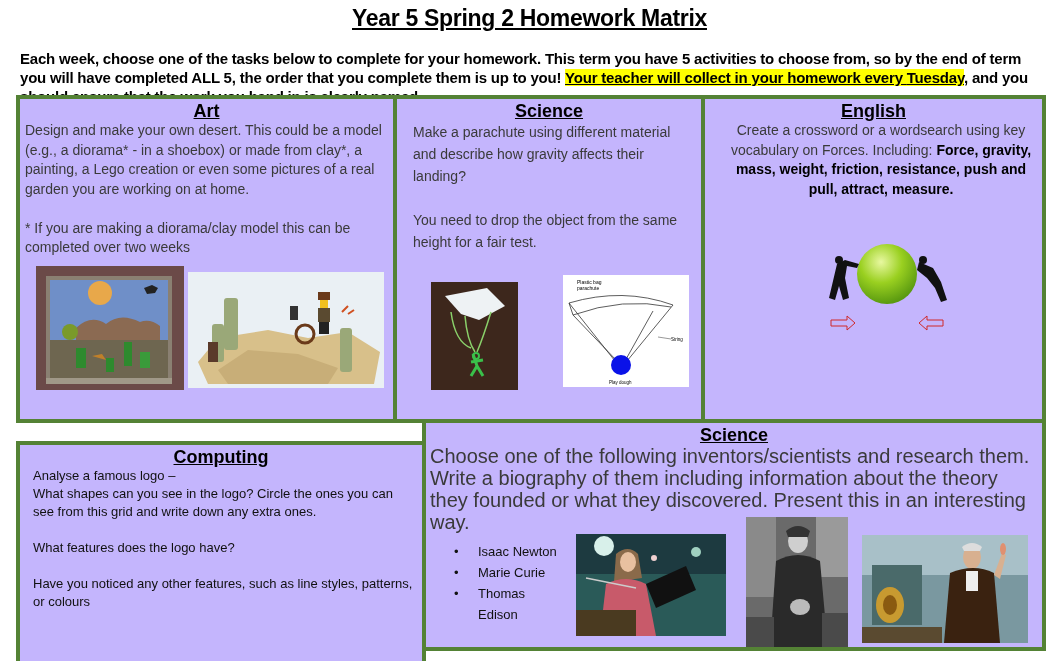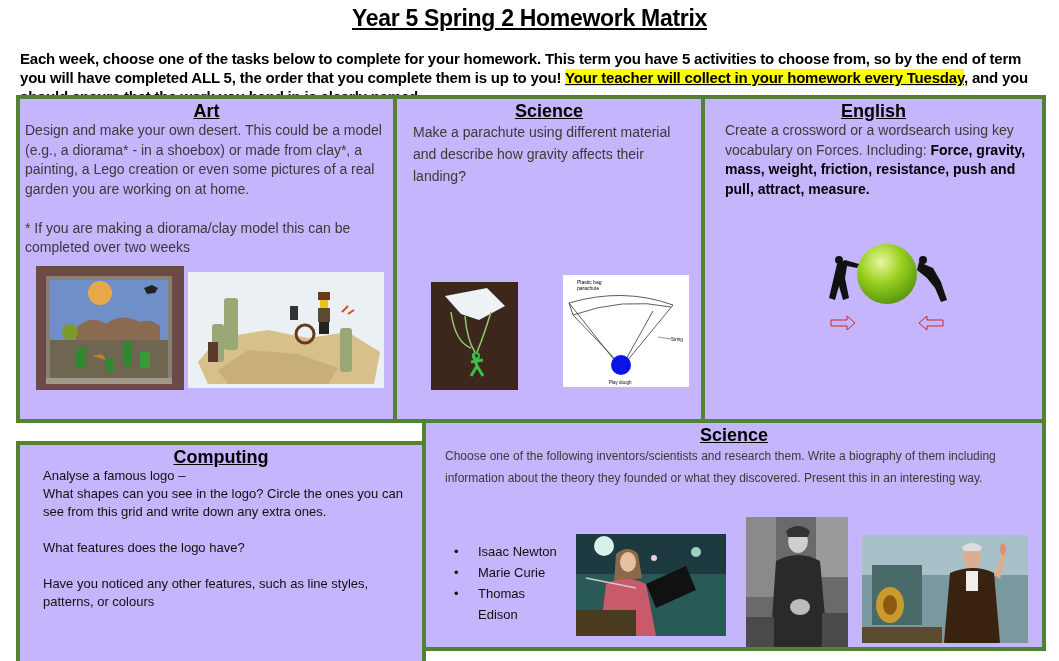--- a/index.html
+++ b/index.html
@@ -89,20 +89,21 @@
       <path d="M154 40 l6 -6 M160 42 l6 -4" stroke="#d05020" stroke-width="2"></path>
     </svg>
   </div>
 </div>
 
 <div class="cell" style="left:393px; top:95px; width:312px; height:328px;">
   <div class="cell-title">Science</div>
   <div class="cell-body" style="line-height:22px; padding-left:16px;">
     <p>Make a parachute using different material and describe how gravity affects their landing?</p>
     <div style="height:22px"></div>
+    <p>You need to drop the object from the same height for a fair test.</p>
   </div>
 
   <div class="img" style="left:34px; top:183px; width:87px; height:108px; background:#3a2418;">
     <svg width="87" height="108" viewBox="0 0 87 108">
       <rect width="87" height="108" fill="#3d271c"></rect>
       <path d="M14 14 L56 6 L74 24 L48 38 L30 32 Z" fill="#eef2f4"></path>
       <path d="M20 30 Q24 60 40 66 M34 34 Q36 58 44 70 M60 30 Q52 56 46 70" stroke="#8ad06a" stroke-width="1.5" fill="none"></path>
       <path d="M42 72 l4 12 l-6 10 M46 84 l6 10 M40 80 l12 -2" stroke="#3ac04a" stroke-width="3" fill="none"></path>
       <circle cx="45" cy="74" r="3" fill="none" stroke="#3ac04a" stroke-width="2"></circle>
     </svg>
@@ -122,21 +123,21 @@
       <line x1="95" y1="62" x2="108" y2="64" stroke="#333" stroke-width="0.5"></line>
       <text x="108" y="66" font-size="4.5" font-family="Liberation Sans, sans-serif">String</text>
       <circle cx="58" cy="90" r="10" fill="#0a12e8"></circle>
       <text x="46" y="109" font-size="4.5" font-family="Liberation Sans, sans-serif">Play dough</text>
     </svg>
   </div>
 </div>
 
 <div class="cell" style="left:701px; top:95px; width:345px; height:328px;">
   <div class="cell-title">English</div>
-  <div class="cell-body" style="padding-left:20px;">
+  <div class="cell-body" style="padding-left:20px;text-align:center;">
     <span>Create a crossword or a wordsearch using key vocabulary on Forces. Including: </span><span class="bold-black">Force, gravity, mass, weight, friction, resistance, push and pull, attract, measure.</span>
   </div>
 
   <div class="img" style="left:108px; top:143px; width:148px; height:96px;">
     <svg width="148" height="96" viewBox="0 0 148 96">
       <defs>
         <radialGradient id="ballg" cx="0.4" cy="0.3" r="0.7">
           <stop offset="0" stop-color="#e8f8a0"></stop>
           <stop offset="0.5" stop-color="#9ad020"></stop>
           <stop offset="1" stop-color="#5a9a10"></stop>
@@ -148,34 +149,34 @@
       <path d="M106 20 l14 6 l8 14 l6 18 l-6 2 l-6 -14 l-8 -10 l-10 -8 z" fill="#111"></path>
       <circle cx="110" cy="18" r="4" fill="#111"></circle>
       <path d="M18 78 h16 v-4 l8 7 l-8 7 v-4 h-16 z" fill="none" stroke="#d02828" stroke-width="1"></path>
       <path d="M130 78 h-16 v-4 l-8 7 l8 7 v-4 h16 z" fill="none" stroke="#d02828" stroke-width="1"></path>
     </svg>
   </div>
 </div>
 
 <div class="cell" style="left:16px; top:419px; width:410px; height:232px;margin-top:22px;">
   <div class="cell-title">Computing</div>
-  <div class="cell-body" style="font-size:13px; line-height:18px; color:#111; padding-left:23px;">
+  <div class="cell-body" style="font-size:13px; line-height:18px; color:#111; padding-left:13px;">
     <p>Analyse a famous logo –</p>
     <p>What shapes can you see in the logo? Circle the ones you can see from this grid and write down any extra ones.</p>
     <div style="height:18px"></div>
     <p>What features does the logo have?</p>
     <div style="height:18px"></div>
     <p>Have you noticed any other features, such as line styles, patterns, or colours</p>
     <div style="height:18px"></div>
   </div>
 </div>
 
 <div class="cell" style="left:422px; top:419px; width:624px; height:232px;">
   <div class="cell-title">Science</div>
-  <div class="cell-body" style="line-height:22px; padding-left:19px; font-size:12px;">
+  <div class="cell-body" style="line-height:22px; padding-left:4px; font-size:20px;">
     <p>Choose one of the following inventors/scientists and research them. Write a biography of them including information about the theory they founded or what they discovered. Present this in an interesting way.</p>
   </div>
   <ul style="position:absolute; left:28px; top:118px; list-style:none; font-size:13px; line-height:21px; color:#111;">
     <li style="position:relative; padding-left:24px;"><span style="position:absolute; left:0;">•</span><span>Isaac Newton</span></li>
     <li style="position:relative; padding-left:24px;"><span style="position:absolute; left:0;">•</span><span>Marie Curie</span></li>
     <li style="position:relative; padding-left:24px; width:90px;"><span style="position:absolute; left:0;">•</span><span>Thomas Edison</span></li>
   </ul>
 
   <div class="img" style="left:150px; top:111px; width:150px; height:102px;">
     <svg width="150" height="102" viewBox="0 0 150 102">

